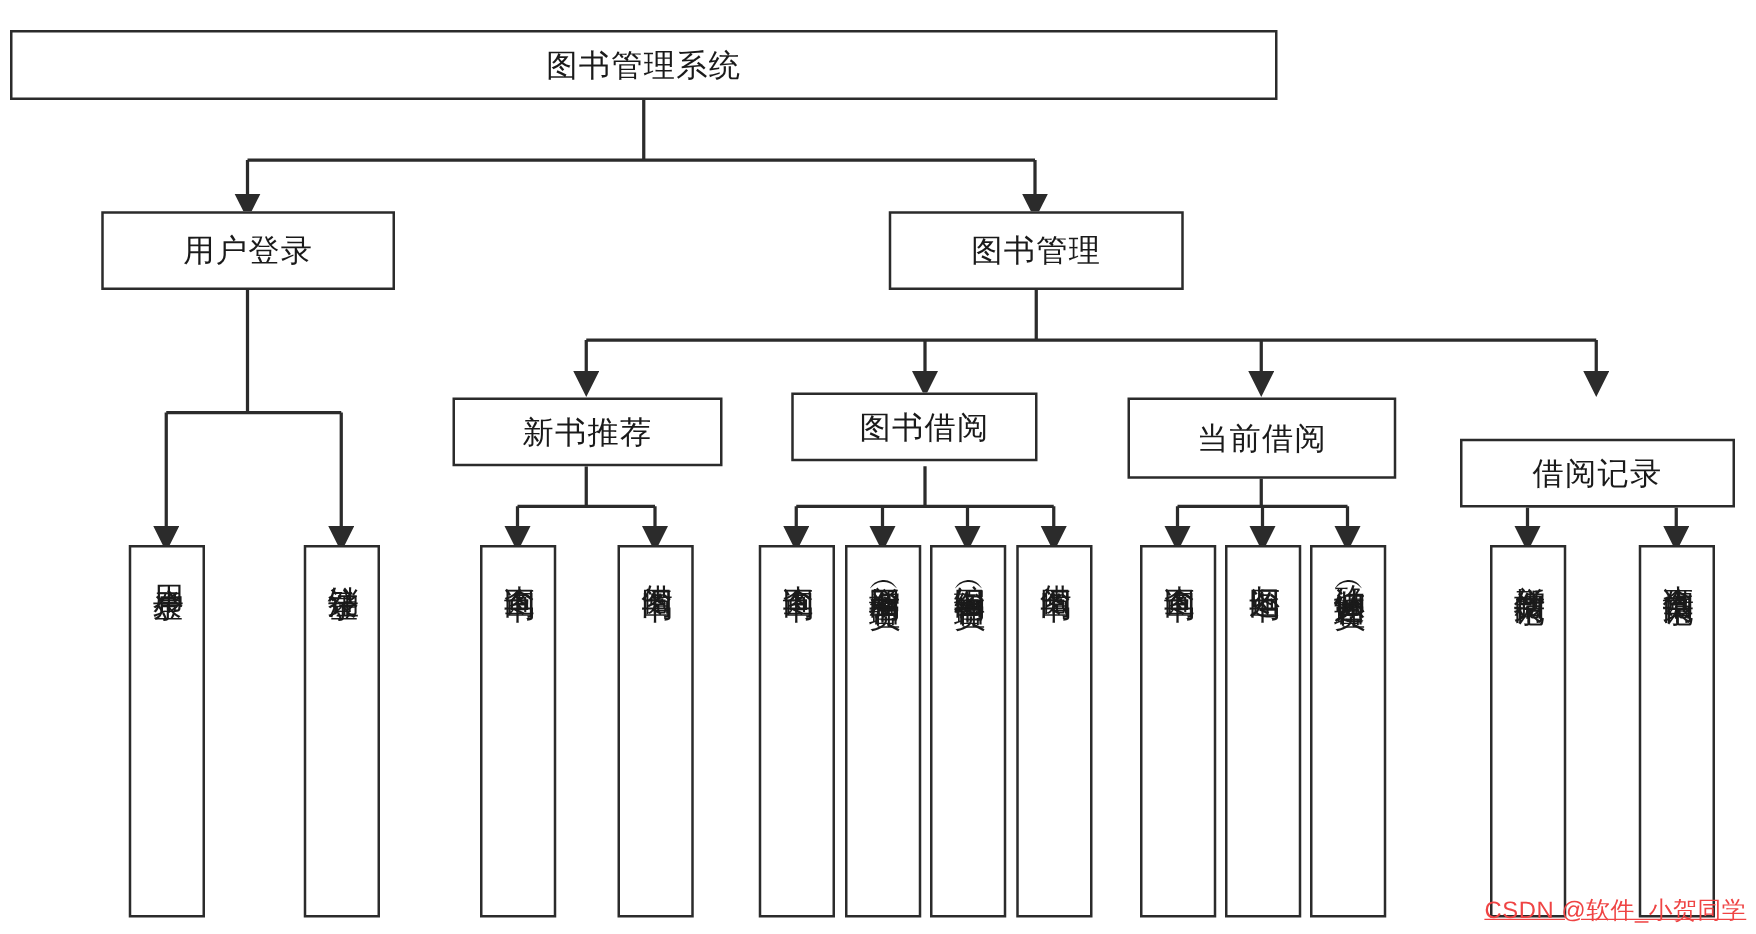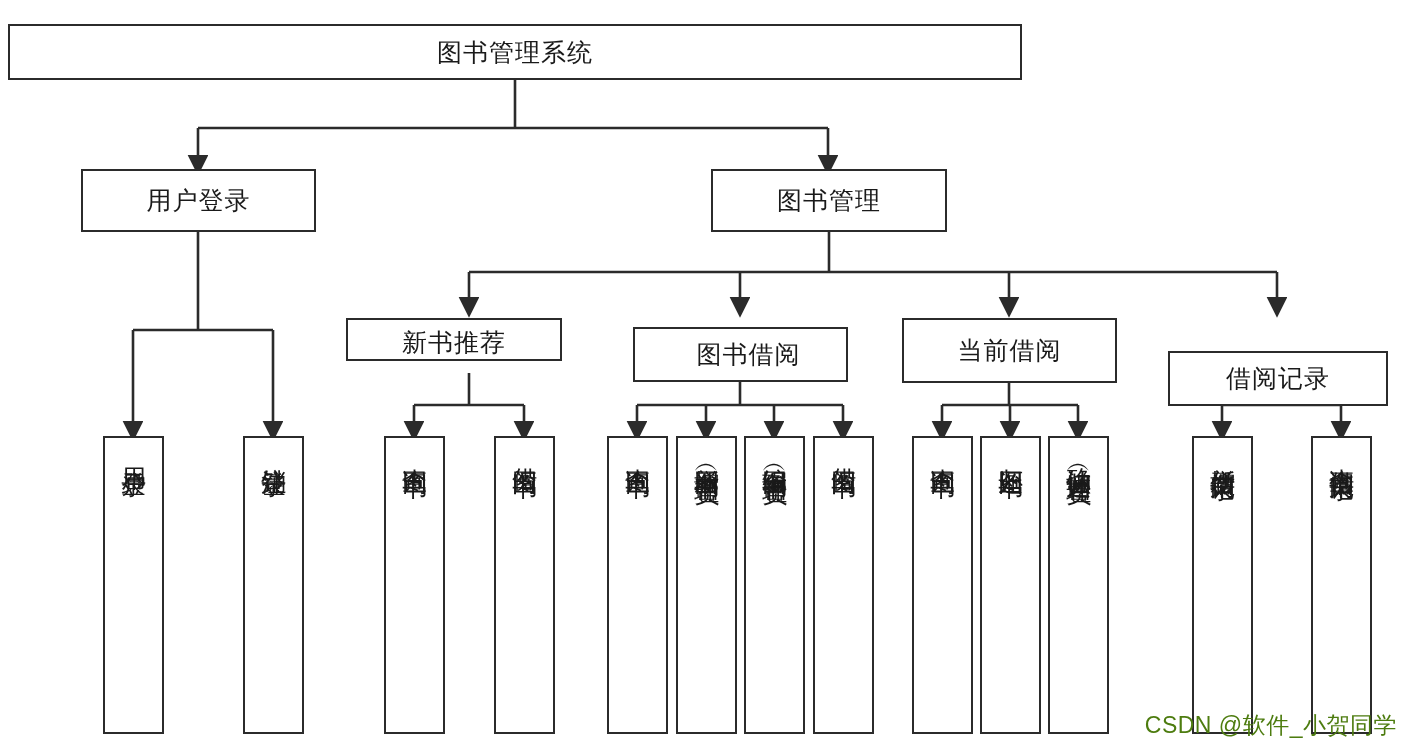--- a/index.html
+++ b/index.html
@@ -48,24 +48,25 @@
     text-orientation: upright;
     font-size: 25px;
     line-height: 1.02;
     letter-spacing: 2px;
     white-space: nowrap;
   }
   .watermark {
     position: absolute;
     right: 8px;
     bottom: 6px;
-    font-size: 23px;
-    color: #4d7c0f;
+    font-size: 19px;
+    color: #ef4444;
     letter-spacing: 0.5px;
     white-space: nowrap;
+    text-decoration: underline;
   }
 </style>
 </head>
 <body>
 
 <div id="canvas">
 
   <svg class="wires" viewBox="0 0 1405 747">
     <defs>
       <marker id="arrow" markerWidth="12" markerHeight="12" refX="1.2" refY="4" orient="auto" markerUnits="strokeWidth">
@@ -120,24 +121,24 @@
     <span>图书管理系统</span>
   </div>
 
   <div class="node horiz" style="left:81px; top:169px; width:235px; height:63px;">
     <span>用户登录</span>
   </div>
   <div class="node horiz" style="left:711px; top:169px; width:236px; height:63px;">
     <span>图书管理</span>
   </div>
 
-  <div class="node horiz" style="left:346px; top:318px; width:216px; height:43px;align-items:flex-end;">
+  <div class="node horiz" style="left:362px; top:318px; width:216px; height:55px;">
     <span>新书推荐</span>
   </div>
-  <div class="node horiz" style="left:633px; top:327px; width:215px; height:55px;padding-left:16px;">
+  <div class="node horiz" style="left:633px; top:314px; width:197px; height:55px;padding-left:16px;">
     <span>图书借阅</span>
   </div>
   <div class="node horiz" style="left:902px; top:318px; width:215px; height:65px;">
     <span>当前借阅</span>
   </div>
   <div class="node horiz" style="left:1168px; top:318px; width:220px; height:55px;margin-top:33px;">
     <span>借阅记录</span>
   </div>
 
   <div class="node vert" style="left:103px; top:436px; width:61px; height:298px;">

